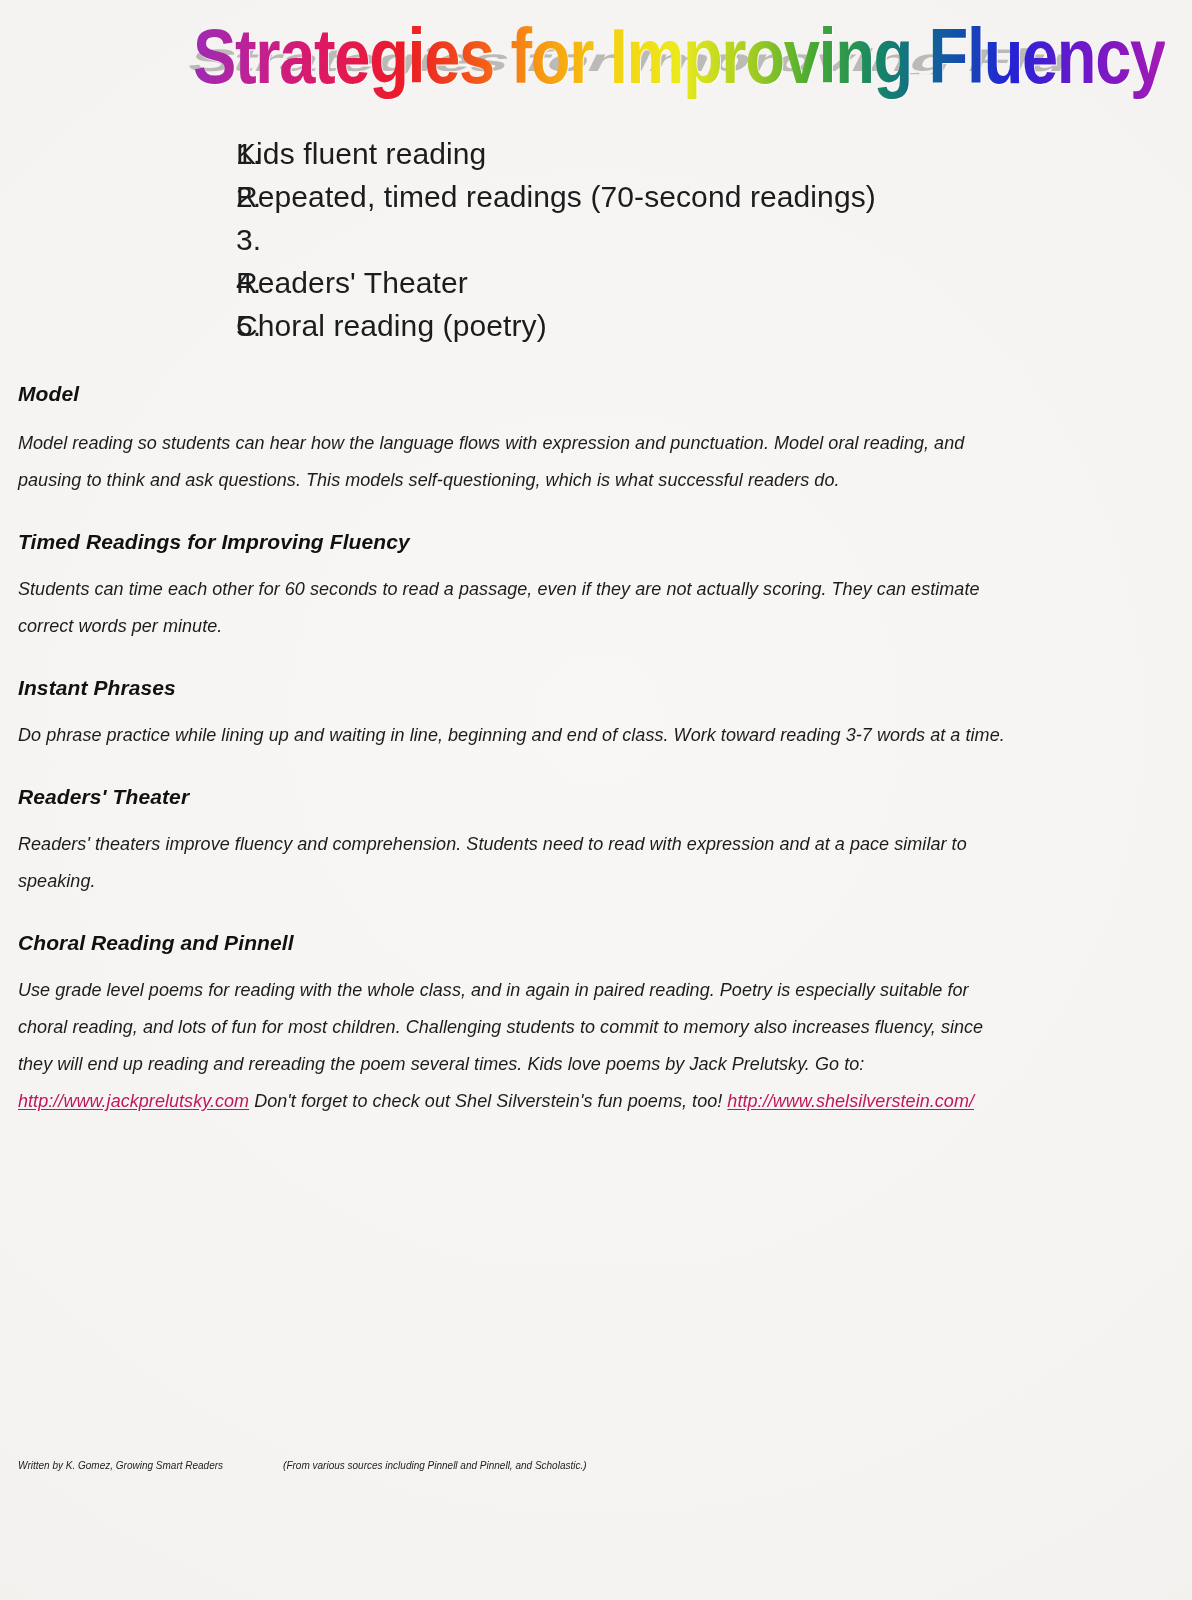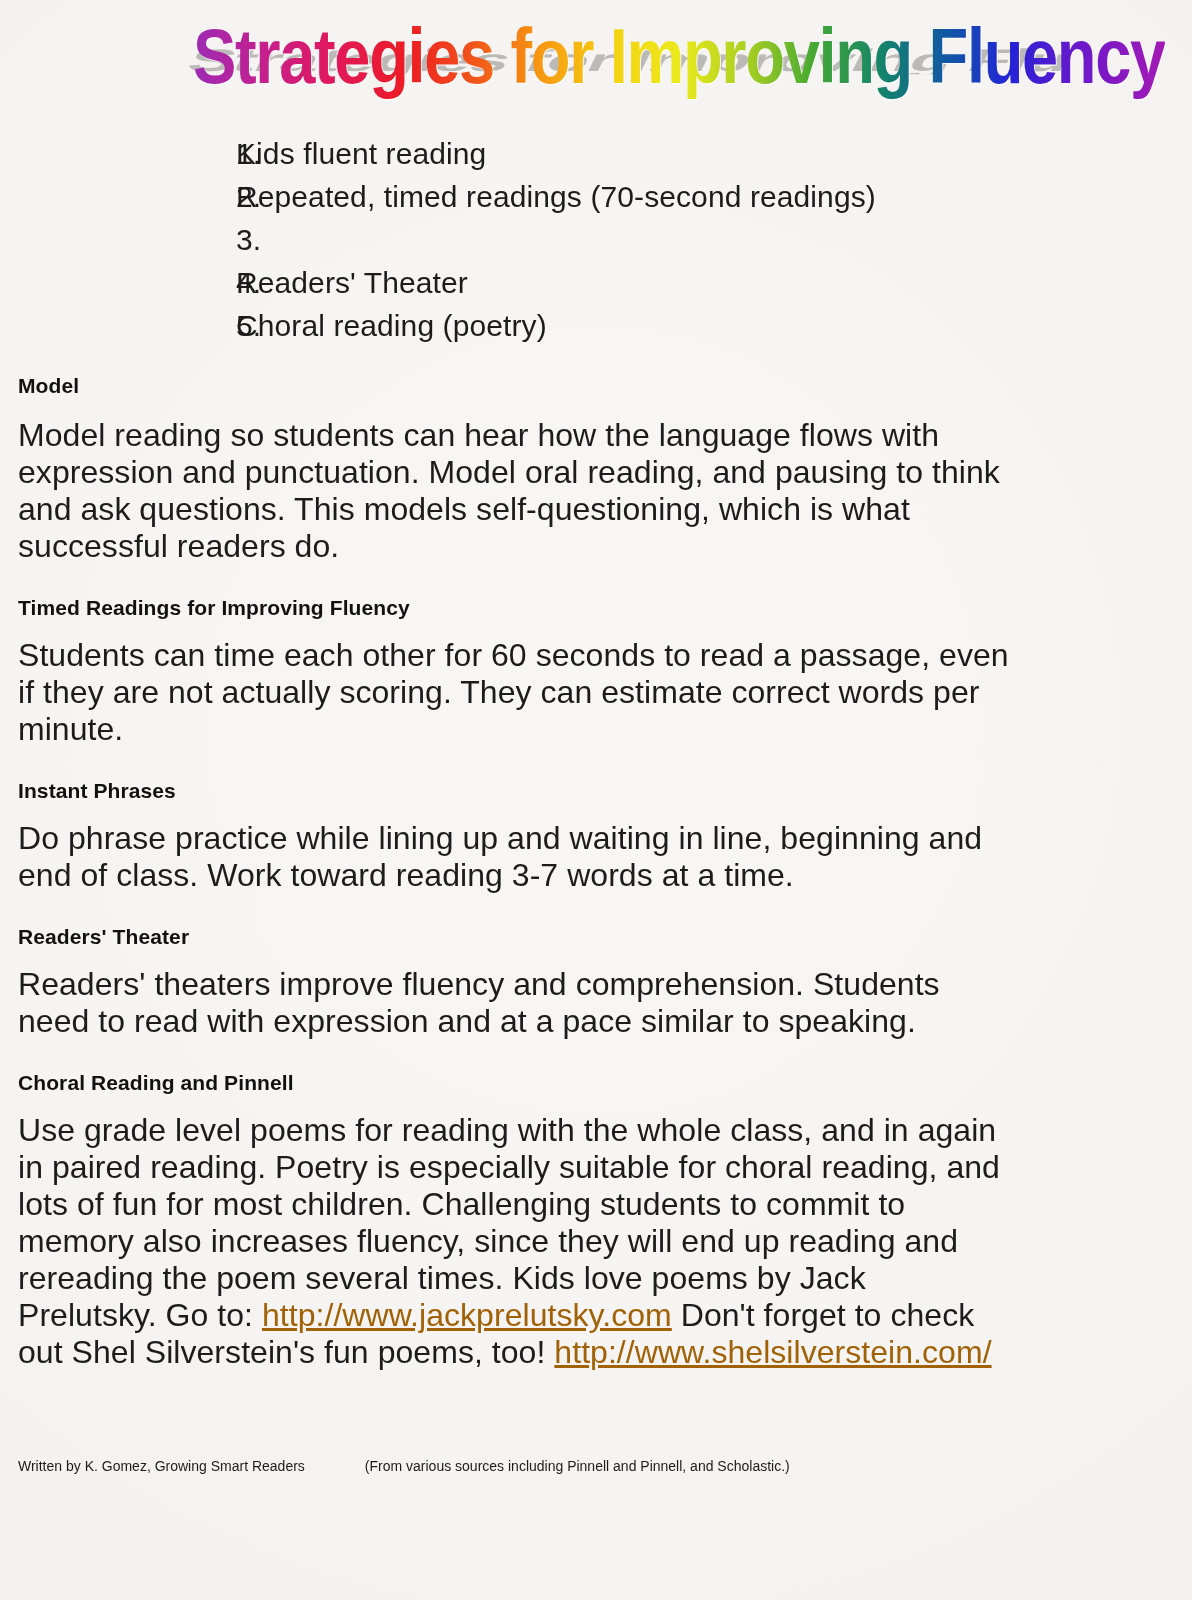--- a/index.html
+++ b/index.html
@@ -119,60 +119,62 @@
     padding-left: 218px;
     box-sizing: border-box;
     flex: 0 0 auto;
   }
   .strategy-text {
     flex: 1 1 auto;
   }
 
   
   .sections {
-    margin-top: 24px;
+    margin-top: 32px;
+    font-style: italic;
   }
   .section {
     margin: 0 0 6px 0;
   }
   .section-heading {
     font-size: 21px;
     font-weight: 700;
     line-height: 30px;
     letter-spacing: 0.1px;
     margin: 0 0 14px 0;
     color: #111;
   }
   .section-body {
-    font-size: 32px;
+    font-size: 18px;
     line-height: 37px;
     letter-spacing: 0.05px;
     margin: 0 0 28px 0;
     color: #1c1c1c;
   }
   .section:nth-child(1) .section-heading { margin-bottom: 16px; }
 
   a.doclink,
   .doclink {
-    color: #a16207;
+    color: #be185d;
     text-decoration: underline;
     text-underline-offset: 2px;
   }
 
   
   .footer {
     position: absolute;
     left: 18px;
     right: 18px;
     top: 1455px;
     display: flex;
     align-items: baseline;
-    font-size: 14px;
+    font-size: 10px;
     line-height: 22px;
     color: #1c1c1c;
+    font-style: italic;
   }
   .footer-credit { flex: 0 0 auto; }
   .footer-source { margin-left: 60px; flex: 0 0 auto; }
 </style>
 </head>
 <body>
 
 <div class="page"></div>
 
 <div class="page-inner">

